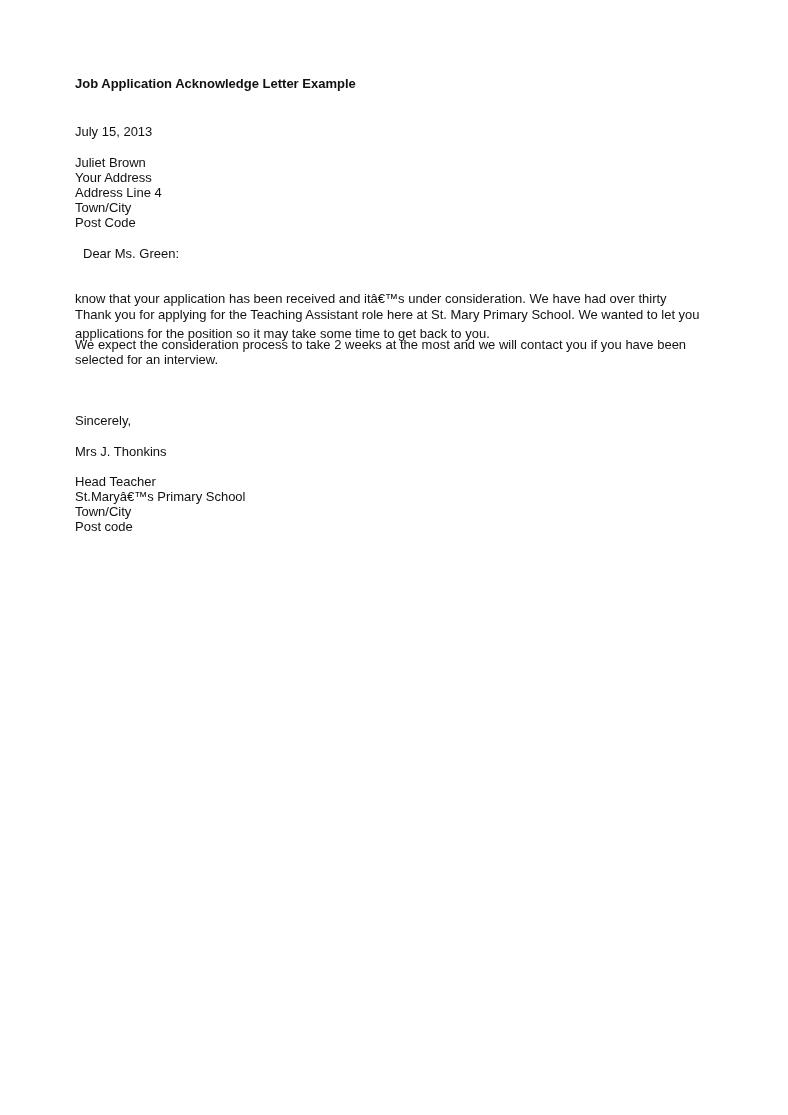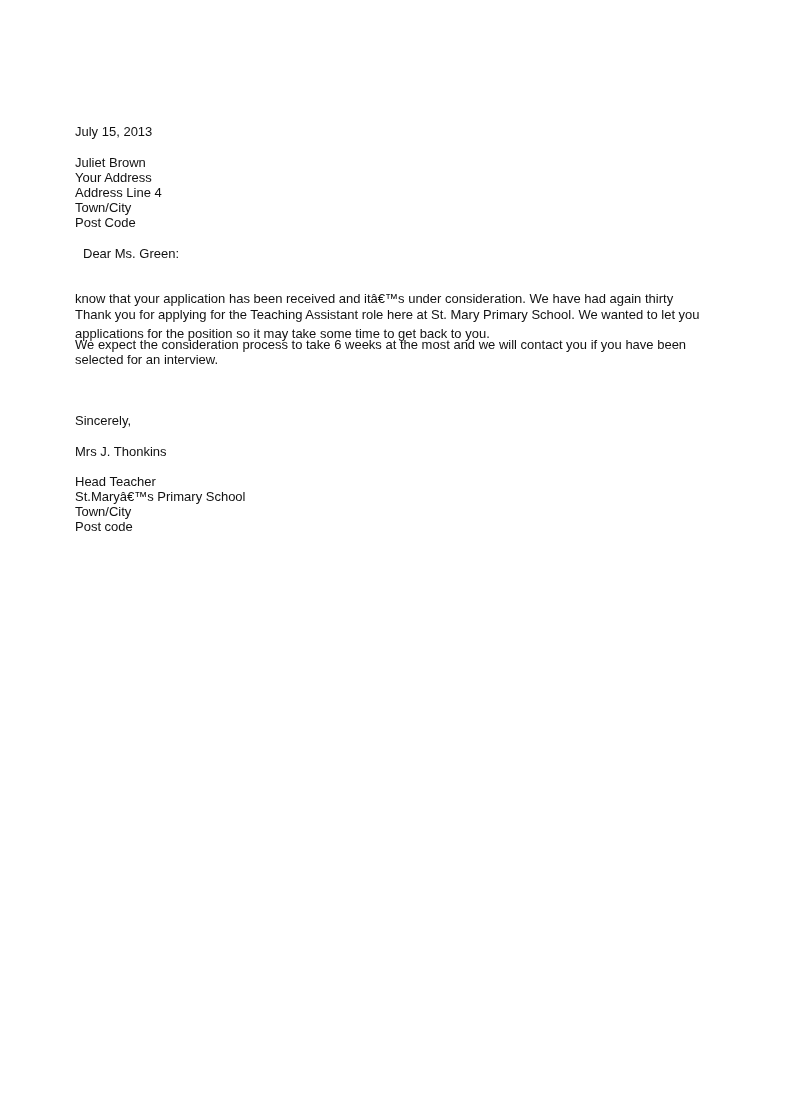--- a/index.html
+++ b/index.html
@@ -9,41 +9,42 @@
       background: #ffffff; color: #111111;
       font-family: "Liberation Sans", sans-serif; font-size: 13px;
     }
     .line { position: absolute; left: 75px; white-space: nowrap; line-height: 15px; }
     .title { font-weight: bold; font-size: 13px; }
   </style>
 </head>
 <body>
 
 <div class="page">
+  <div class="line title" style="top:76px;">Job Application Acknowledge Letter Example</div>
 
   <div class="line" style="top:124px;">July 15, 2013</div>
 
   <div>
     <div class="line" style="top:155px;">Juliet Brown</div>
     <div class="line" style="top:170px;">Your Address</div>
     <div class="line" style="top:185px;">Address Line 4</div>
     <div class="line" style="top:200px;">Town/City</div>
     <div class="line" style="top:215px;">Post Code</div>
   </div>
 
   <div class="line" style="top:246px;margin-left:8px;">Dear Ms. Green:</div>
 
   <div>
     <div class="line" style="top:276px;margin-top:31px;">Thank you for applying for the Teaching Assistant role here at St. Mary Primary School. We wanted to let you</div>
-    <div class="line" style="top:291px;">know that your application has been received and itâ€™s under consideration. We have had again thirty</div>
+    <div class="line" style="top:291px;">know that your application has been received and itâ€™s under consideration. We have had over thirty</div>
     <div class="line" style="top:306px;margin-top:20px;">applications for the position so it may take some time to get back to you.</div>
   </div>
 
   <div>
-    <div class="line" style="top:337px;">We expect the consideration process to take 6 weeks at the most and we will contact you if you have been</div>
+    <div class="line" style="top:337px;">We expect the consideration process to take 2 weeks at the most and we will contact you if you have been</div>
     <div class="line" style="top:352px;">selected for an interview.</div>
   </div>
 
 
   <div class="line" style="top:413px;">Sincerely,</div>
 
   <div class="line" style="top:444px;">Mrs J. Thonkins</div>
 
   <div>
     <div class="line" style="top:474px;">Head Teacher</div>

